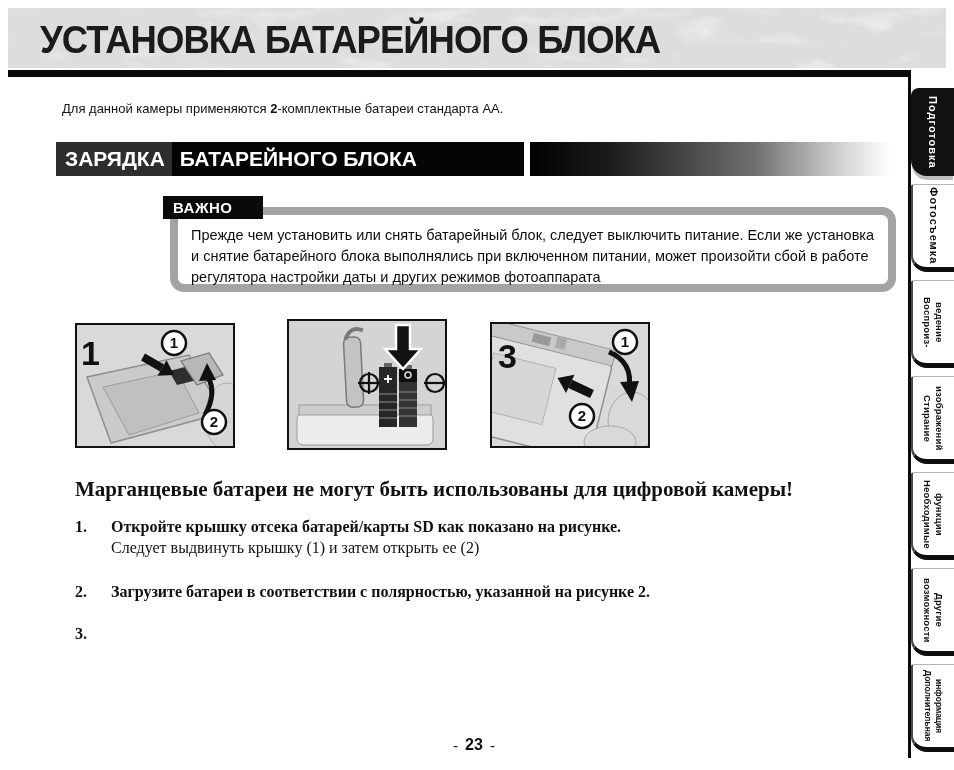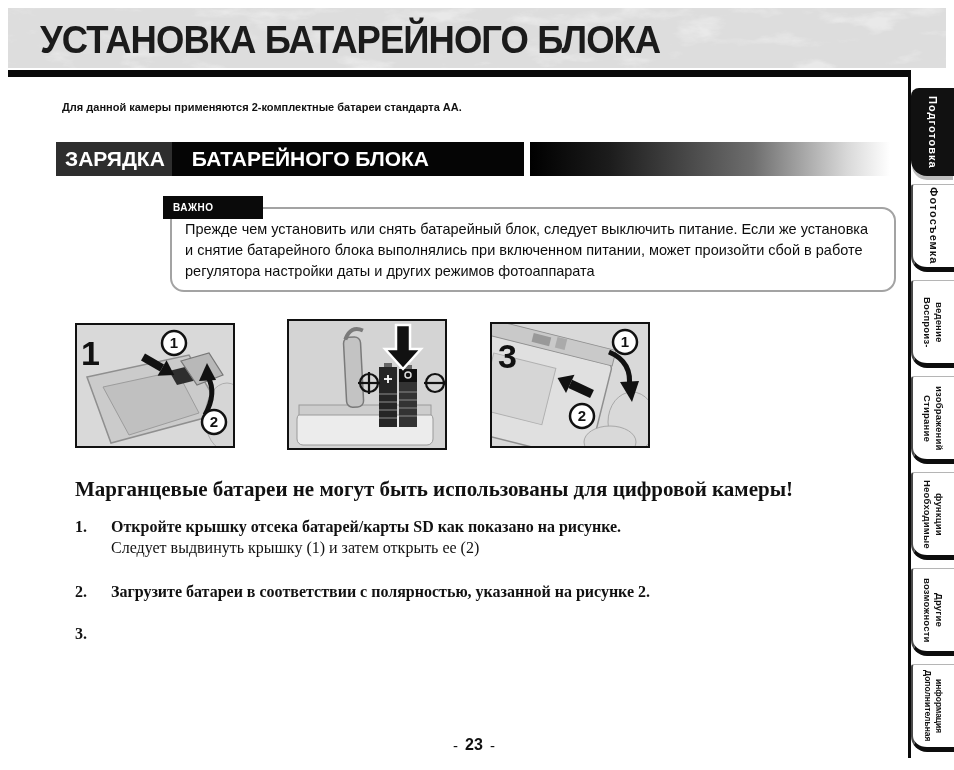--- a/index.html
+++ b/index.html
@@ -12,41 +12,41 @@
   
   .marble-header { left:8px; top:8px; width:938px; height:60px; background:#fde047; }
   .marble-header svg { position:absolute; left:0; top:0; }
   .page-title { position:absolute; left:32px; top:11px; font-size:38px; font-weight:bold;
                 color:#1b1b1b; letter-spacing:-1px; transform:scaleX(0.96); transform-origin:left;
                 white-space:nowrap; }
   .header-rule { left:8px; top:70px; width:900px; height:7px; background:#0a0a0a; }
   .side-rule   { left:908px; top:70px; width:3px; height:688px; background:#0a0a0a; }
 
   
-  .intro { left:62px; top:101px; font-size:11px;font-weight:bold; }
+  .intro { left:62px; top:101px; font-size:13px; }
 
   
   .banner { left:56px; top:142px; width:834px; height:37px; display:flex; }
   .banner-solid { width:468px; height:34px; background:#050505; color:#fff;
                   display:flex; align-items:center; font-weight:bold; font-size:21px;
                   white-space:pre; letter-spacing:0; }
   .banner-solid .w1 { background:#2e2e2e; height:34px; display:flex; align-items:center;
                       padding:0 7px 0 9px; }
-  .banner-solid .w2 { padding-left:20px;text-align:center; }
+  .banner-solid .w2 { padding-left:8px;text-align:center; }
   .banner-gap  { width:6px; height:34px; background:#fff; }
   .banner-grad { width:360px; height:34px;
                  background:linear-gradient(90deg,#000 0%,#1c1c1c 22%,#6e6e6e 62%,#d8d8d8 88%,#fff 100%); }
 
   
-  .imp-box { left:170px; top:207px; width:726px; height:85px; border:2px solid #a3a3a3;
+  .imp-box { left:170px; top:207px; width:726px; height:85px; border:8px solid #a3a3a3;
              border-radius:14px; background:#fff; }
   .imp-text { position:absolute; left:13px; top:10px; width:688px;
               font-size:14.5px; line-height:21px; color:#0d0d0d; }
   .imp-label { left:163px; top:196px; width:100px; height:23px; background:#0a0a0a;
-               color:#fff; font-weight:bold; font-size:10px; line-height:23px;
+               color:#fff; font-weight:bold; font-size:15px; line-height:23px;
                padding-left:10px; z-index:3; letter-spacing:0.5px; }
 
   
   .fig { background:#d9d9d9; border:2px solid #111; }
   .fig svg { display:block; }
   .fig1 { left:75px;  top:323px; width:160px; height:125px; }
   .fig2 { left:287px; top:319px; width:160px; height:131px; background:#d4d4d4; }
   .fig3 { left:490px; top:322px; width:160px; height:126px; }
 
   

